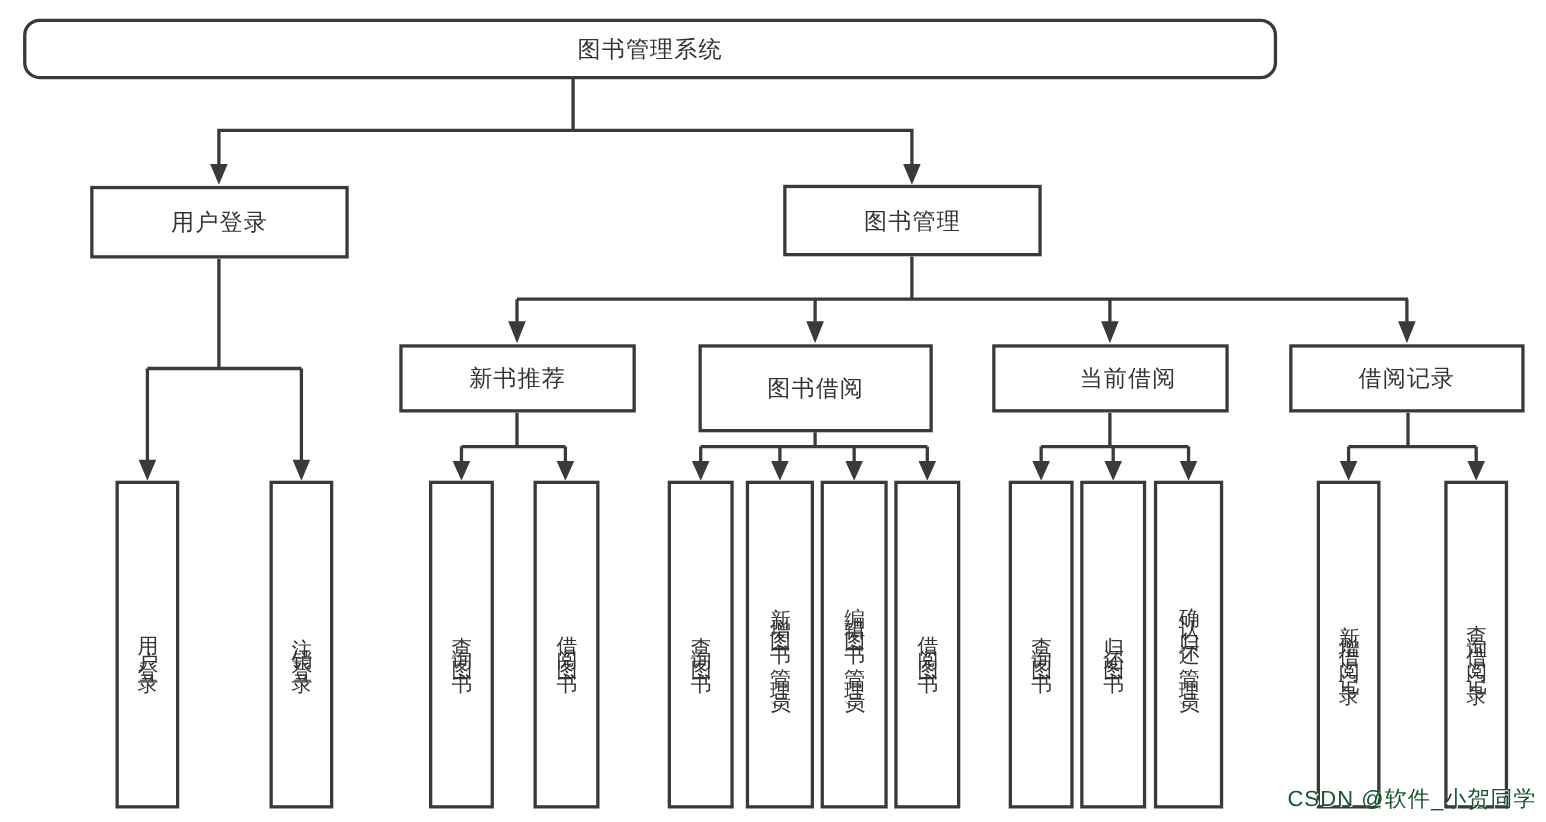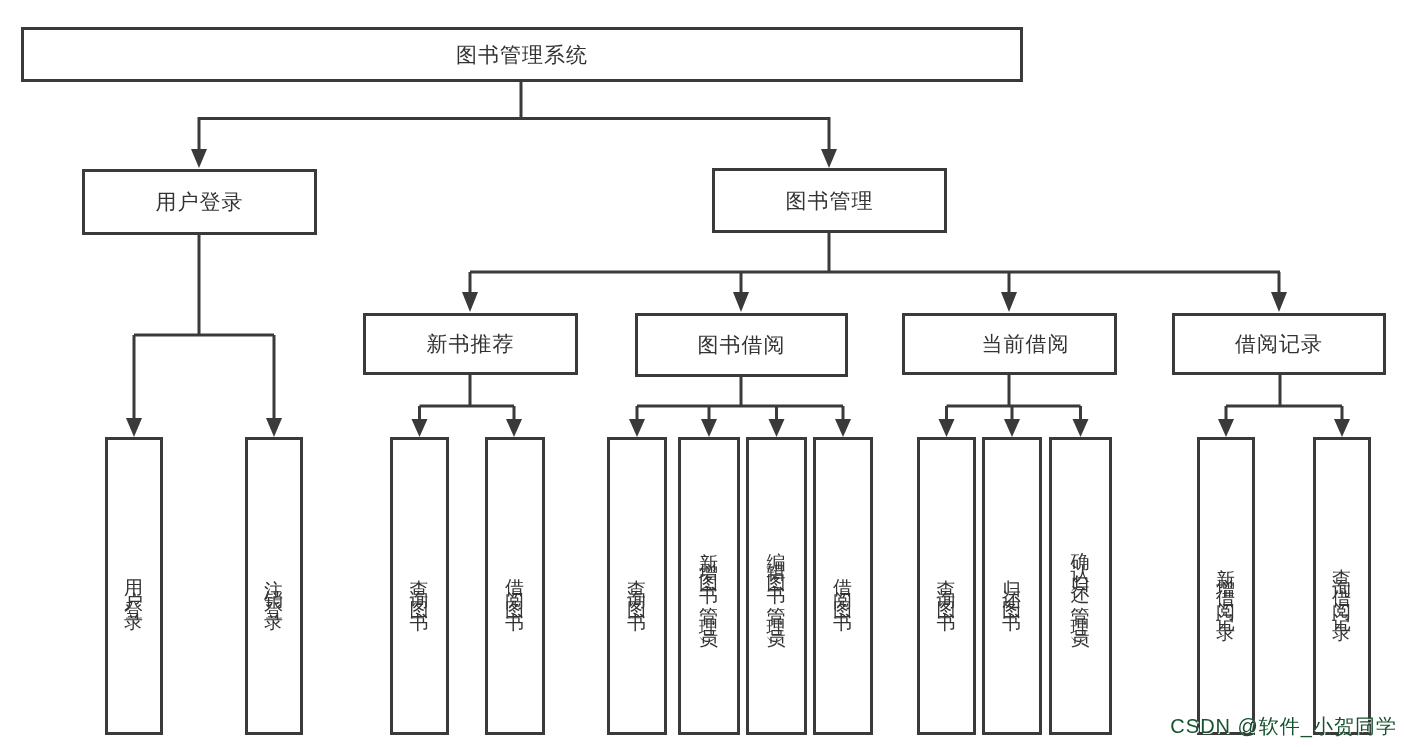--- a/index.html
+++ b/index.html
@@ -81,35 +81,35 @@
       <polygon points="768.5,419 784.5,419 776.5,437"></polygon>
       <polygon points="835,419 851,419 843,437"></polygon>
       <polygon points="938.5,419 954.5,419 946.5,437"></polygon>
       <polygon points="1004,419 1020,419 1012,437"></polygon>
       <polygon points="1072.5,419 1088.5,419 1080.5,437"></polygon>
       <polygon points="1218,419 1234,419 1226,437"></polygon>
       <polygon points="1334,419 1350,419 1342,437"></polygon>
     </g>
   </svg>
 
-  <div class="node" style="left:21px; top:27px; width:1002px; height:55px;">
+  <div class="node" style="left:21px; top:17px; width:1140px; height:55px;border-radius:15px;">
     <span class="hlabel">图书管理系统</span>
   </div>
 
   <div class="node" style="left:82px; top:169px; width:235px; height:66px;">
     <span class="hlabel">用户登录</span>
   </div>
   <div class="node" style="left:712px; top:168px; width:235px; height:65px;">
     <span class="hlabel">图书管理</span>
   </div>
 
   <div class="node" style="left:363px; top:313px; width:215px; height:62px;">
     <span class="hlabel">新书推荐</span>
   </div>
-  <div class="node" style="left:635px; top:313px; width:213px; height:64px;">
+  <div class="node" style="left:635px; top:313px; width:213px; height:80px;">
     <span class="hlabel">图书借阅</span>
   </div>
   <div class="node" style="left:902px; top:313px; width:215px; height:62px;padding-left:32px;">
     <span class="hlabel">当前借阅</span>
   </div>
   <div class="node" style="left:1172px; top:313px; width:214px; height:62px;text-align:right;">
     <span class="hlabel">借阅记录</span>
   </div>
 
   <div class="node" style="left:105px; top:437px; width:58px; height:298px;">

